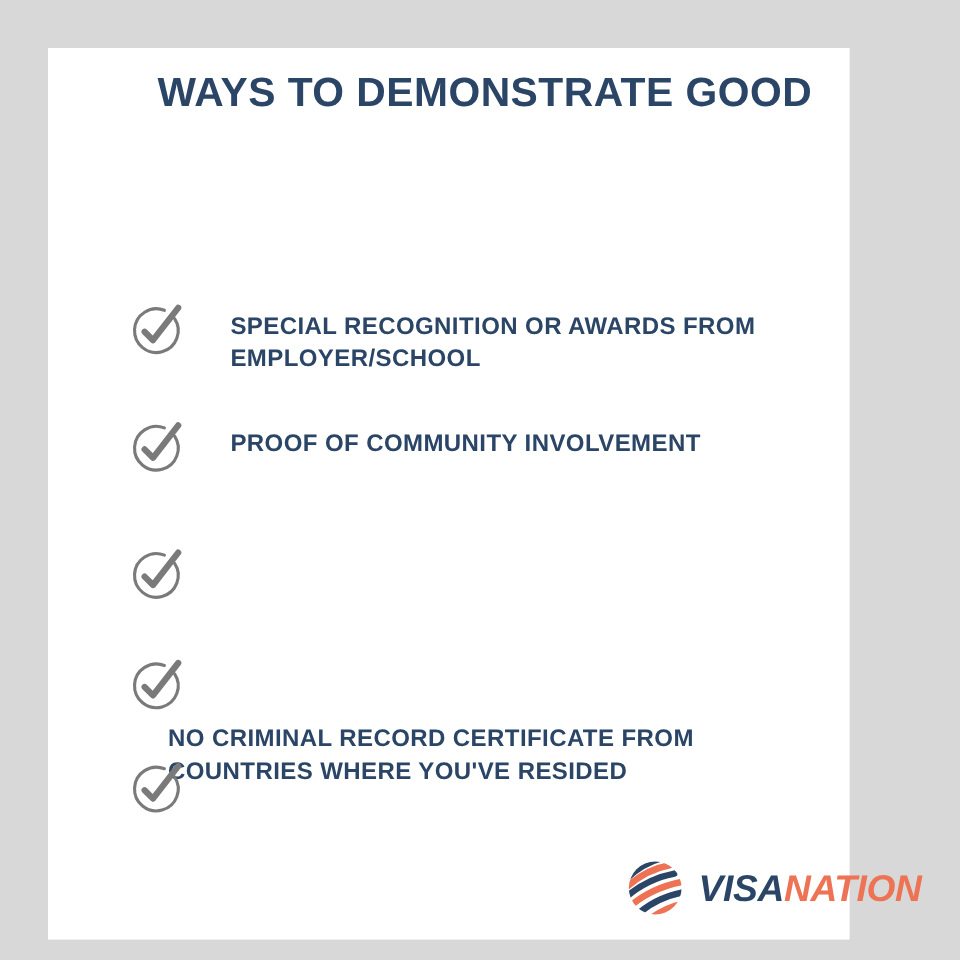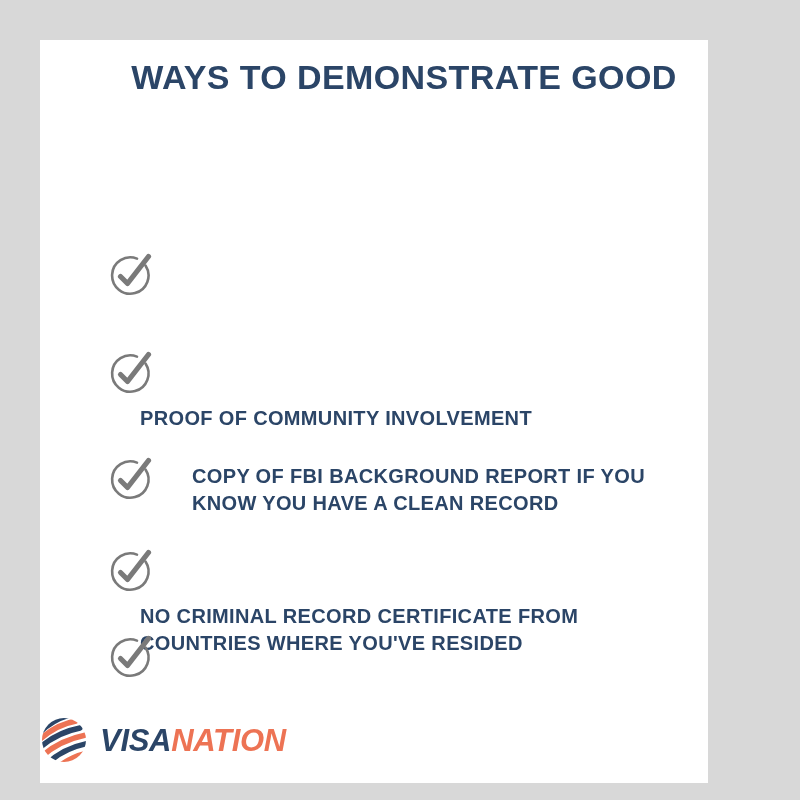--- a/index.html
+++ b/index.html
@@ -52,21 +52,21 @@
     width: 728px;
   }
   .list-item {
     position: absolute;
     left: 64px;
     width: 640px;
     display: flex;
     align-items: flex-start;
   }
   .list-item[data-row="0"] { top: 54px; }
-  .list-item[data-row="1"] { top: 152px; flex-direction: column; }
+  .list-item[data-row="1"] { top: 152px; }
   .list-item[data-row="2"] { top: 258px; }
   .list-item[data-row="3"] { top: 350px; flex-direction: column; }
   .list-item[data-row="4"] { top: 436px; }
 
   .check-icon {
     flex: 0 0 auto;
     width: 52px;
     height: 52px;
     margin-top: -4px;
   }
@@ -85,21 +85,21 @@
   }
 
   
   .logo {
     position: absolute;
     left: 0;
     top: 676px;
     width: 728px;
     display: flex;
     align-items: center;
-    justify-content: flex-start;
+    justify-content: flex-end;
   }
   .logo-mark {
     width: 48px;
     height: 48px;
     margin-right: 12px;
   }
   .logo-mark svg { display: block; }
   .logo-text {
     font-size: 31px;
     font-weight: bold;
@@ -123,40 +123,40 @@
 
     <div class="list">
 
       <div class="list-item" data-row="0">
         <span class="check-icon">
           <svg viewBox="0 0 52 52" width="52" height="52" aria-hidden="true">
             <path d="M41.5 15.5 A18.2 18.2 0 1 1 33 8.6" fill="none" stroke="#7a7a7a" stroke-width="2.6" stroke-linecap="round"></path>
             <path d="M16.5 26.5 L23.5 33.5 L44.5 6.5" fill="none" stroke="#7a7a7a" stroke-width="5.2" stroke-linecap="round" stroke-linejoin="round"></path>
           </svg>
         </span>
+        <span class="item-text">SPECIAL RECOGNITION OR AWARDS FROM EMPLOYER/SCHOOL</span>
       </div>
 
       <div class="list-item" data-row="1">
         <span class="check-icon">
           <svg viewBox="0 0 52 52" width="52" height="52" aria-hidden="true">
             <path d="M41.5 15.5 A18.2 18.2 0 1 1 33 8.6" fill="none" stroke="#7a7a7a" stroke-width="2.6" stroke-linecap="round"></path>
             <path d="M16.5 26.5 L23.5 33.5 L44.5 6.5" fill="none" stroke="#7a7a7a" stroke-width="5.2" stroke-linecap="round" stroke-linejoin="round"></path>
           </svg>
         </span>
         <span class="item-text">PROOF OF COMMUNITY INVOLVEMENT</span>
       </div>
 
       <div class="list-item" data-row="2">
         <span class="check-icon">
           <svg viewBox="0 0 52 52" width="52" height="52" aria-hidden="true">
             <path d="M41.5 15.5 A18.2 18.2 0 1 1 33 8.6" fill="none" stroke="#7a7a7a" stroke-width="2.6" stroke-linecap="round"></path>
             <path d="M16.5 26.5 L23.5 33.5 L44.5 6.5" fill="none" stroke="#7a7a7a" stroke-width="5.2" stroke-linecap="round" stroke-linejoin="round"></path>
           </svg>
         </span>
-        <span class="item-text">COPY OF FBI BACKGROUND REPORT IF YOU KNOW YOU HAVE A CLEAN RECORD</span>
       </div>
 
       <div class="list-item" data-row="3">
         <span class="check-icon">
           <svg viewBox="0 0 52 52" width="52" height="52" aria-hidden="true">
             <path d="M41.5 15.5 A18.2 18.2 0 1 1 33 8.6" fill="none" stroke="#7a7a7a" stroke-width="2.6" stroke-linecap="round"></path>
             <path d="M16.5 26.5 L23.5 33.5 L44.5 6.5" fill="none" stroke="#7a7a7a" stroke-width="5.2" stroke-linecap="round" stroke-linejoin="round"></path>
           </svg>
         </span>
         <span class="item-text">NO CRIMINAL RECORD CERTIFICATE FROM COUNTRIES WHERE YOU'VE RESIDED</span>

